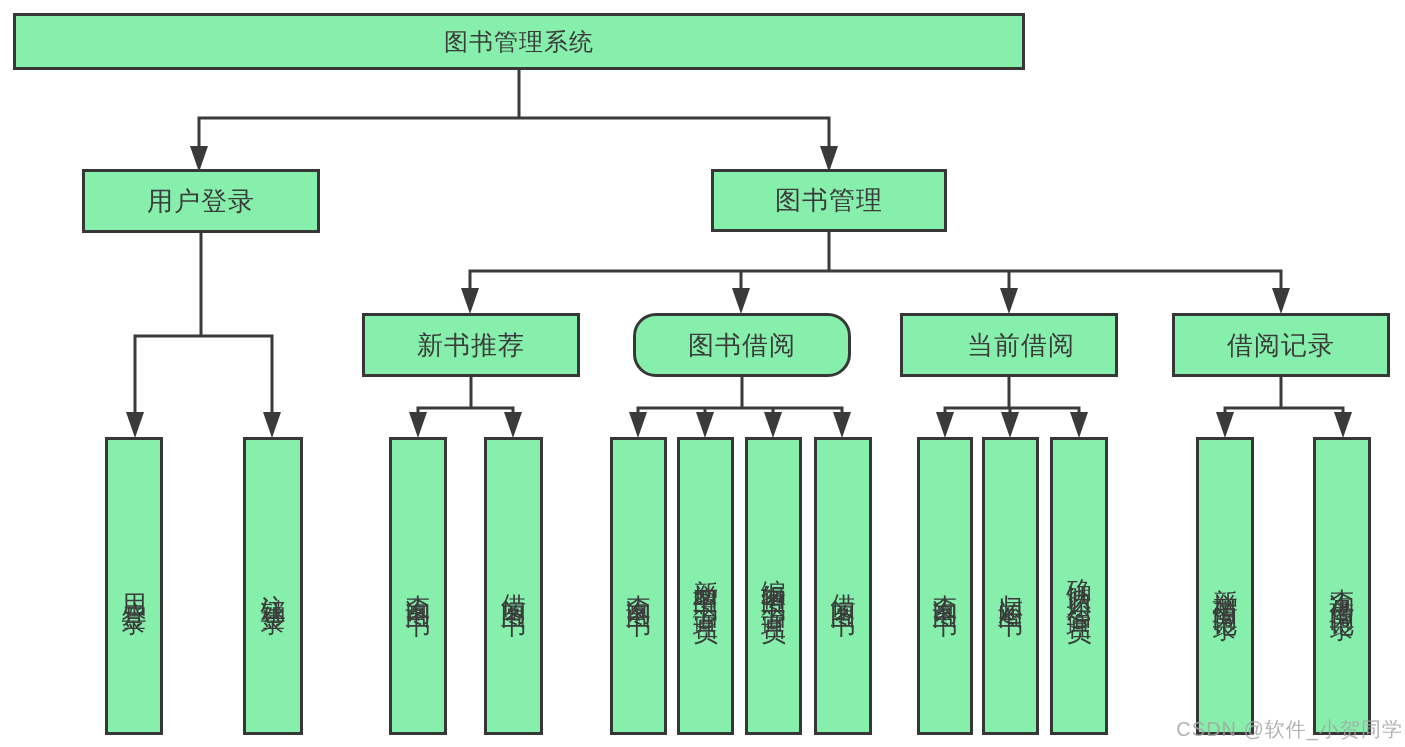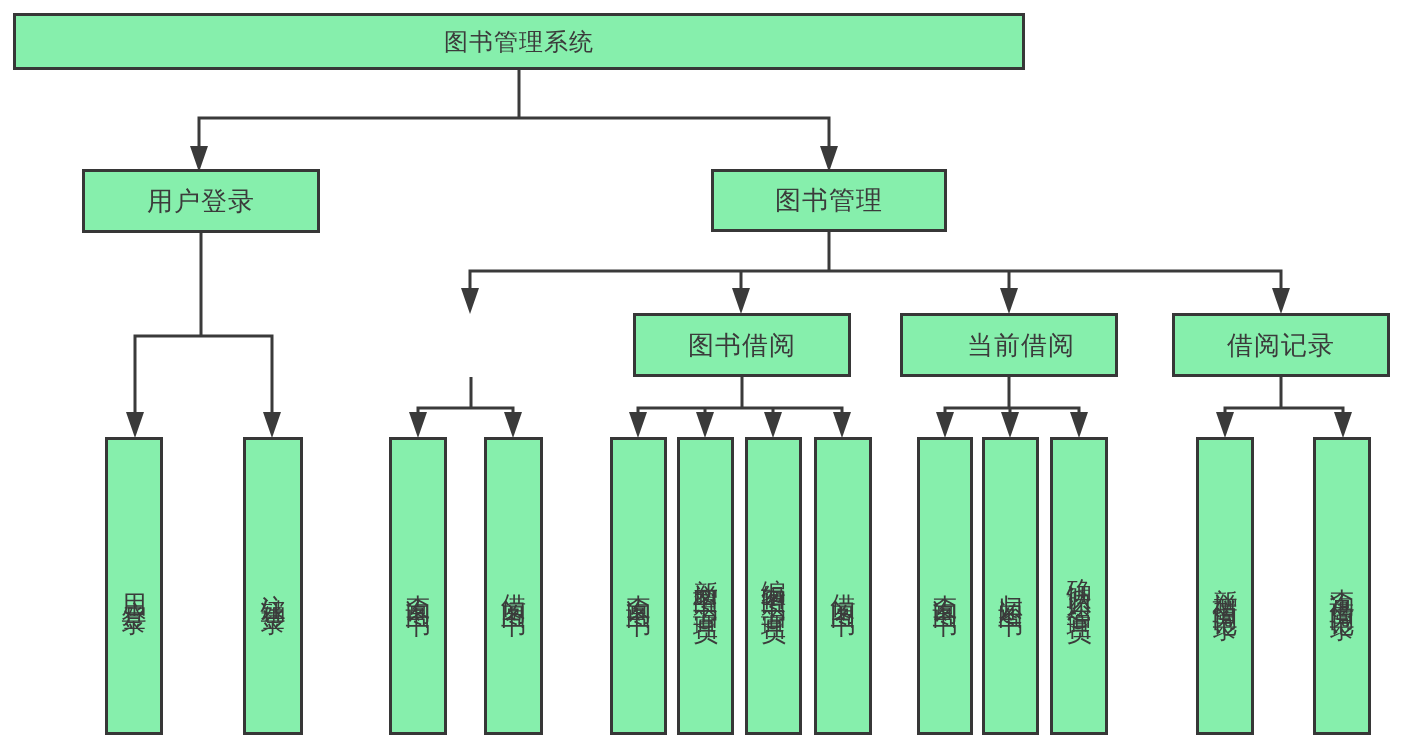--- a/index.html
+++ b/index.html
@@ -110,21 +110,22 @@
       <polygon points="1216,412 1234,412 1225,438"></polygon>
       <polygon points="1334,412 1352,412 1343,438"></polygon>
     </g>
   </svg>
 
   <div class="node root" style="left:13px; top:13px; width:1012px; height:57px;">图书管理系统</div>
 
   <div class="node h" style="left:82px; top:169px; width:238px; height:64px;">用户登录</div>
   <div class="node h" style="left:711px; top:169px; width:236px; height:63px;">图书管理</div>
 
-  <div class="node h" style="left:633px; top:313px; width:218px; height:64px;">图书借阅</div>
+  <div class="node h" style="left:362px; top:313px; width:218px; height:64px;">新书推荐</div>
+  <div class="node h" style="left:633px; top:313px; width:218px; height:64px;border-radius:23px;">图书借阅</div>
   <div class="node h" style="left:900px; top:313px; width:218px; height:64px;padding-left:24px;">当前借阅</div>
   <div class="node h" style="left:1172px; top:313px; width:218px; height:64px;">借阅记录</div>
 
   <div class="node v" style="left:105px; top:437px; width:58px; height:298px;">用户登录</div>
   <div class="node v" style="left:243px; top:437px; width:60px; height:298px;">注销登录</div>
 
   <div class="node v" style="left:389px; top:437px; width:58px; height:298px;">查询图书</div>
   <div class="node v" style="left:484px; top:437px; width:59px; height:298px;">借阅图书</div>
 
   <div class="node v" style="left:610px; top:437px; width:57px; height:298px;">查询图书</div>
@@ -132,14 +133,15 @@
   <div class="node v" style="left:745px; top:437px; width:57px; height:298px;">编辑图书（管理员）</div>
   <div class="node v" style="left:814px; top:437px; width:58px; height:298px;">借阅图书</div>
 
   <div class="node v" style="left:917px; top:437px; width:56px; height:298px;">查询图书</div>
   <div class="node v" style="left:982px; top:437px; width:57px; height:298px;">归还图书</div>
   <div class="node v" style="left:1050px; top:437px; width:58px; height:298px;">确认归还（管理员）</div>
 
   <div class="node v" style="left:1196px; top:437px; width:58px; height:298px;">新增借阅记录</div>
   <div class="node v" style="left:1313px; top:437px; width:58px; height:298px;">查询借阅记录</div>
 
+  <div class="watermark">CSDN @软件_小贺同学</div>
 
 </div>
 
 </body></html>

